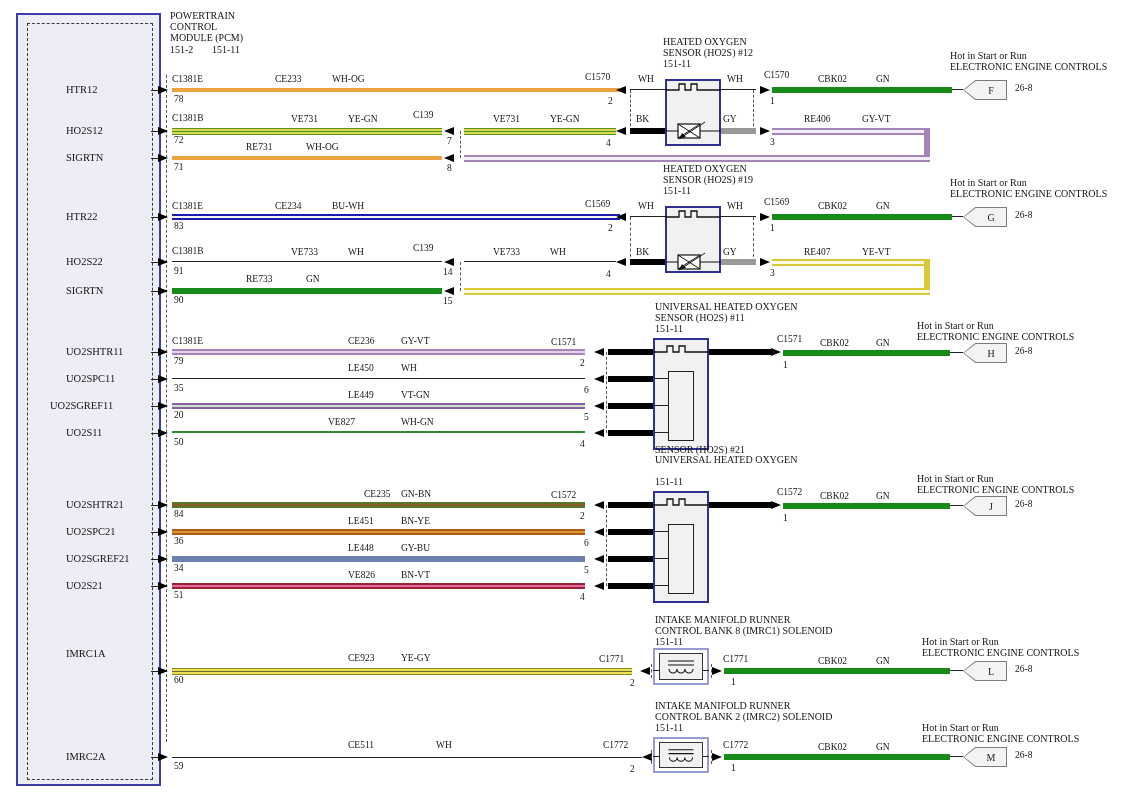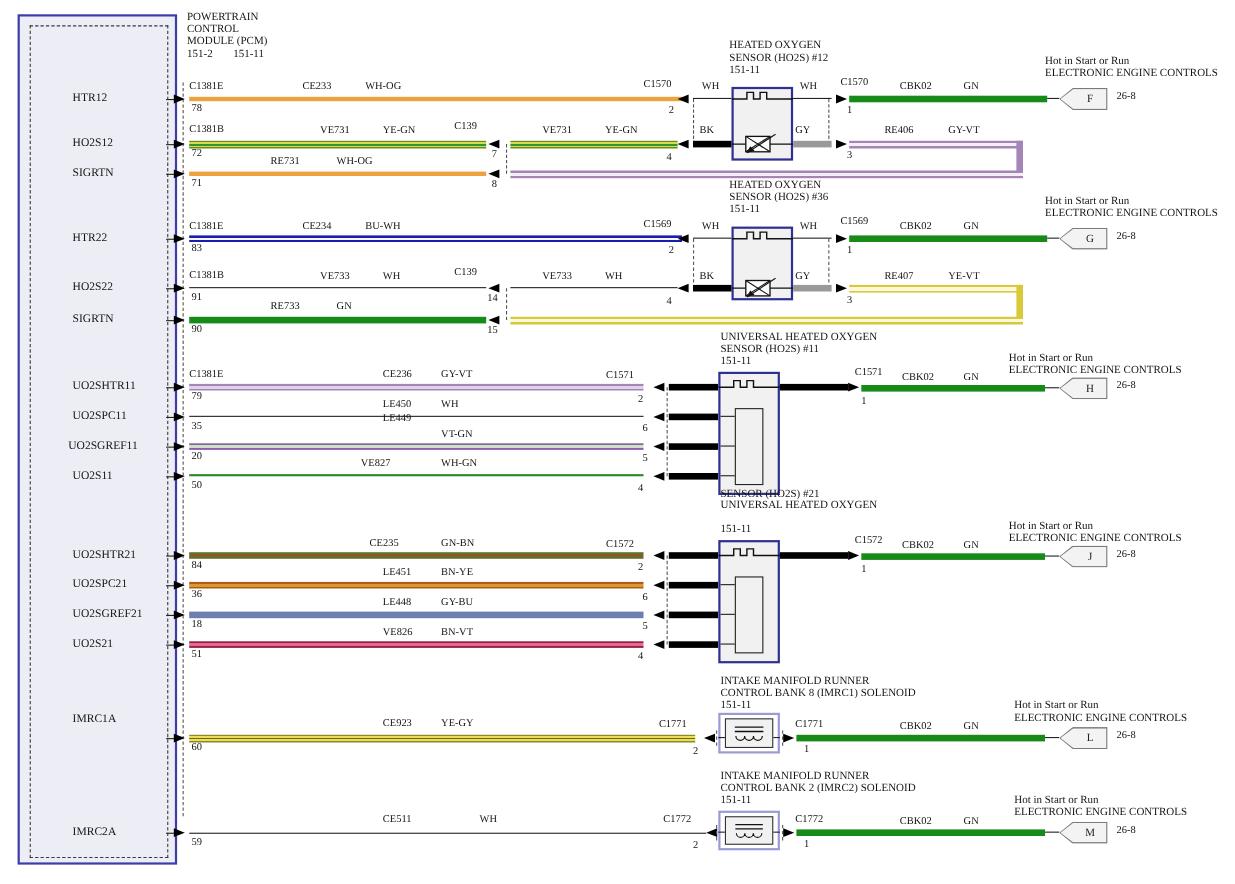--- a/index.html
+++ b/index.html
@@ -59,21 +59,21 @@
   <div class="t tt" style="left:212px;top:44px">151-11</div>
 
   <div class="t tn" style="left:66px;top:84px">HTR12</div>
   <div class="t tn" style="left:66px;top:125px">HO2S12</div>
   <div class="t tn" style="left:66px;top:152px">SIGRTN</div>
   <div class="t tn" style="left:66px;top:211px">HTR22</div>
   <div class="t tn" style="left:66px;top:256px">HO2S22</div>
   <div class="t tn" style="left:66px;top:285px">SIGRTN</div>
   <div class="t tn" style="left:66px;top:346px">UO2SHTR11</div>
   <div class="t tn" style="left:66px;top:373px">UO2SPC11</div>
-  <div class="t tn" style="left:62px;top:400px">UO2SGREF11</div>
+  <div class="t tn" style="left:50px;top:400px">UO2SGREF11</div>
   <div class="t tn" style="left:66px;top:427px">UO2S11</div>
   <div class="t tn" style="left:66px;top:499px">UO2SHTR21</div>
   <div class="t tn" style="left:66px;top:526px">UO2SPC21</div>
   <div class="t tn" style="left:66px;top:553px">UO2SGREF21</div>
   <div class="t tn" style="left:66px;top:580px">UO2S21</div>
   <div class="t tn" style="left:66px;top:648px">IMRC1A</div>
   <div class="t tn" style="left:66px;top:751px">IMRC2A</div>
 
   <div class="thin" style="left:151px;top:90px;width:9px"></div>
     <div class="arR" style="left:158px;top:86px"></div>
@@ -106,21 +106,21 @@
     <div class="arR" style="left:158px;top:429px"></div>
     <div class="t" style="left:174px;top:437px">50</div>
   <div class="thin" style="left:151px;top:505px;width:9px"></div>
     <div class="arR" style="left:158px;top:501px"></div>
     <div class="t" style="left:174px;top:509px">84</div>
   <div class="thin" style="left:151px;top:532px;width:9px"></div>
     <div class="arR" style="left:158px;top:528px"></div>
     <div class="t" style="left:174px;top:536px">36</div>
   <div class="thin" style="left:151px;top:559px;width:9px"></div>
     <div class="arR" style="left:158px;top:555px"></div>
-    <div class="t" style="left:174px;top:563px">18</div>
+    <div class="t" style="left:174px;top:563px">34</div>
   <div class="thin" style="left:151px;top:586px;width:9px"></div>
     <div class="arR" style="left:158px;top:582px"></div>
     <div class="t" style="left:174px;top:590px">51</div>
   <div class="thin" style="left:151px;top:671px;width:9px"></div>
     <div class="arR" style="left:158px;top:667px"></div>
     <div class="t" style="left:174px;top:675px">60</div>
   <div class="thin" style="left:151px;top:757px;width:9px"></div>
     <div class="arR" style="left:158px;top:753px"></div>
     <div class="t" style="left:174px;top:761px">59</div>
 
@@ -234,21 +234,21 @@
   <div class="thin" style="left:952px;top:216px;width:11px"></div>
   <div class="flag" style="left:963px;top:207px">
       <div class="o"></div>
       <div class="i"></div>
       <div class="g">G</div>
     </div>
   <div class="t" style="left:1015px;top:210px">26-8</div>
   <div class="t tt" style="left:950px;top:177px">Hot in Start or Run</div>
   <div class="t tt" style="left:950px;top:188px">ELECTRONIC ENGINE CONTROLS</div>
   <div class="t tt" style="left:663px;top:163px">HEATED OXYGEN</div>
-  <div class="t tt" style="left:663px;top:174px">SENSOR (HO2S) #36</div>
+  <div class="t tt" style="left:663px;top:174px">SENSOR (HO2S) #19</div>
   <div class="t tt" style="left:663px;top:185px">151-11</div>
 
   <div class="t" style="left:172px;top:246px">C1381B</div>
   <div class="thin" style="left:172px;top:261px;width:270px"></div>
   <div class="t" style="left:291px;top:247px">VE733</div>
   <div class="t" style="left:348px;top:247px">WH</div>
   <div class="t" style="left:413px;top:243px">C139</div>
   <div class="arL" style="left:444px;top:258px"></div>
   <div class="t" style="left:443px;top:267px">14</div>
   <div class="dash" style="left:460px;top:262px;height:29px"></div>
@@ -275,21 +275,21 @@
   <div class="t" style="left:443px;top:296px">15</div>
 
   <div class="t" style="left:172px;top:336px">C1381E</div>
   <div class="wire c-gyvt" style="left:172px;top:349px;width:413px"></div>
   <div class="t" style="left:348px;top:336px">CE236</div>
   <div class="t" style="left:401px;top:336px">GY-VT</div>
   <div class="thin" style="left:172px;top:378px;width:413px"></div>
   <div class="t" style="left:348px;top:363px">LE450</div>
   <div class="t" style="left:401px;top:363px">WH</div>
   <div class="wire c-vtgn" style="left:172px;top:403px;width:413px"></div>
-  <div class="t" style="left:348px;top:376px">LE449</div>
+  <div class="t" style="left:348px;top:390px">LE449</div>
   <div class="t" style="left:401px;top:390px">VT-GN</div>
   <div class="wire c-whgn" style="left:172px;top:431px;width:413px"></div>
   <div class="t" style="left:328px;top:417px">VE827</div>
   <div class="t" style="left:401px;top:417px">WH-GN</div>
 
   <div class="t" style="left:551px;top:337px">C1571</div>
   <div class="arL" style="left:594px;top:348px"></div>
     <div class="t" style="left:580px;top:358px">2</div>
   <div class="arL" style="left:594px;top:375px"></div>
     <div class="t" style="left:584px;top:385px">6</div>
@@ -326,21 +326,21 @@
       <div class="g">H</div>
     </div>
   <div class="t" style="left:1015px;top:346px">26-8</div>
   <div class="t tt" style="left:917px;top:320px">Hot in Start or Run</div>
   <div class="t tt" style="left:917px;top:331px">ELECTRONIC ENGINE CONTROLS</div>
   <div class="t tt" style="left:655px;top:301px">UNIVERSAL HEATED OXYGEN</div>
   <div class="t tt" style="left:655px;top:312px">SENSOR (HO2S) #11</div>
   <div class="t tt" style="left:655px;top:323px">151-11</div>
 
   <div class="wire c-gnbn" style="left:172px;top:502px;width:413px"></div>
-  <div class="t" style="left:336px;top:489px">CE235</div>
+  <div class="t" style="left:364px;top:489px">CE235</div>
   <div class="t" style="left:401px;top:489px">GN-BN</div>
   <div class="wire c-bnye" style="left:172px;top:529px;width:413px"></div>
   <div class="t" style="left:348px;top:516px">LE451</div>
   <div class="t" style="left:401px;top:516px">BN-YE</div>
   <div class="wire c-gybu" style="left:172px;top:556px;width:413px"></div>
   <div class="t" style="left:348px;top:543px">LE448</div>
   <div class="t" style="left:401px;top:543px">GY-BU</div>
   <div class="wire c-bnvt" style="left:172px;top:583px;width:413px"></div>
   <div class="t" style="left:348px;top:570px">VE826</div>
   <div class="t" style="left:401px;top:570px">BN-VT</div>

